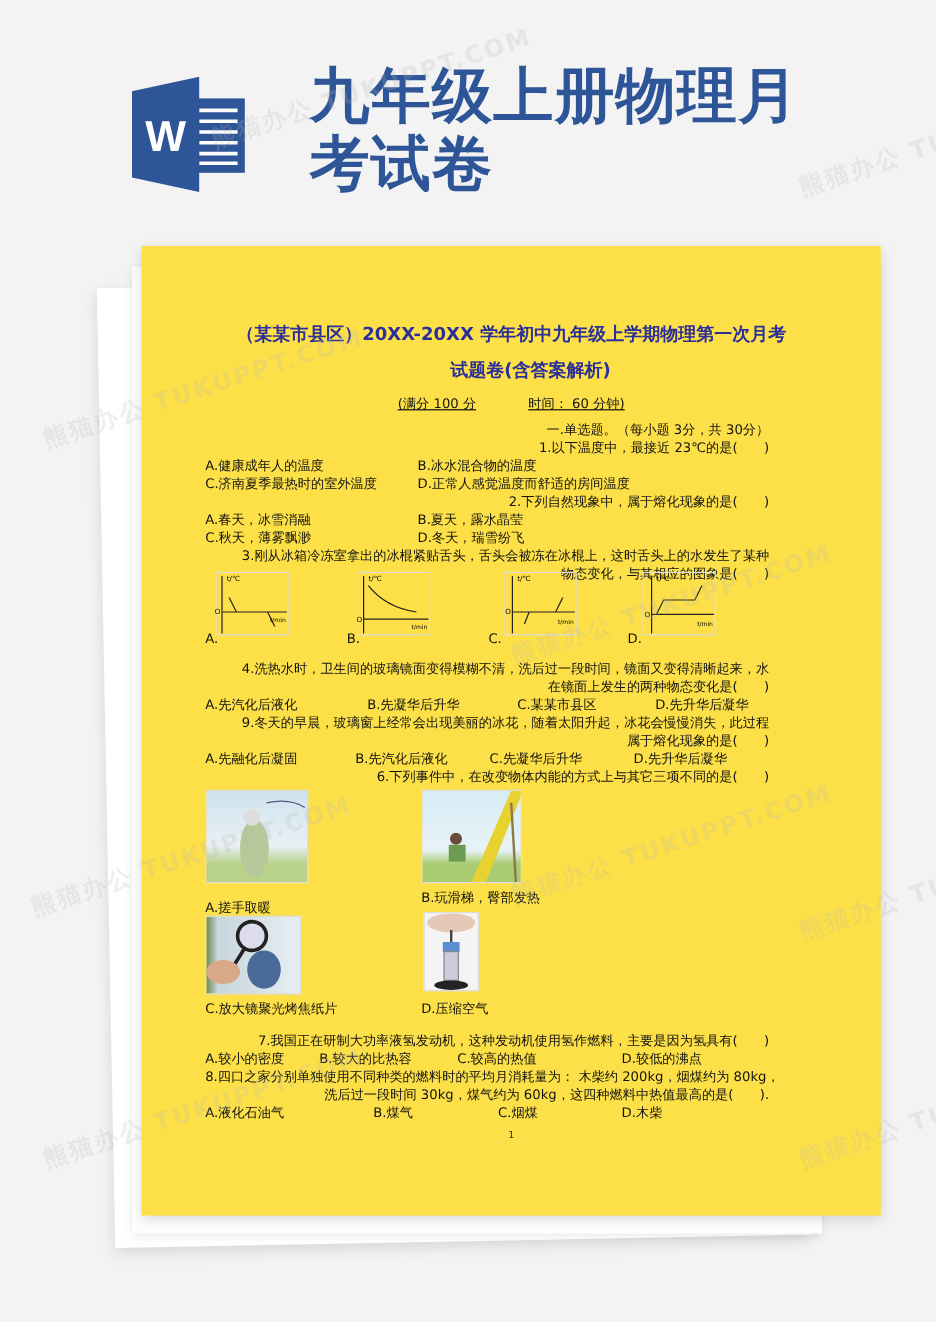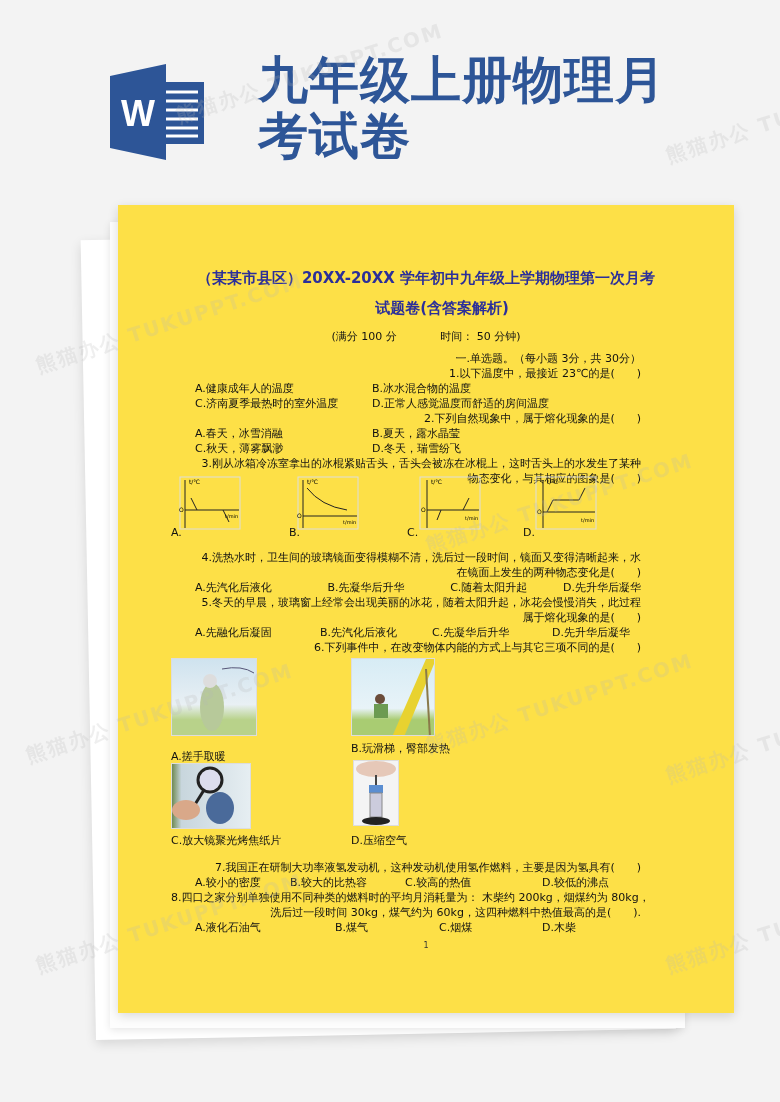--- a/index.html
+++ b/index.html
@@ -31,24 +31,24 @@
     position: absolute; left: 118px; top: 205px; width: 616px; height: 808px;
     background: #fde047; box-shadow: 0 3px 10px rgba(0,0,0,0.14);
   }
   .doc-title {
     position: absolute; left: 0; width: 100%; text-align: center;
     color: #2b2f9a; font-weight: bold;
   }
   .t1 { top: 64px; font-size: 15px; }
   .t2 { top: 94px; font-size: 15px; padding-left: 32px; }
   .meta { position: absolute; top: 124px; left: 0; width: 100%; text-align: center; font-size: 11px; }
-  .meta span { margin: 16px 20px; }
+  .meta span { margin: 16px 20px; text-decoration: underline; }
   .body { position: absolute; left: 53px; top: 146px; width: 470px; font-size: 11px; line-height: 15px; }
   .ln { white-space: nowrap; height: 15px; text-align: right; }
-  .row { display: flex; height: 15px; white-space: nowrap; margin-left: 24px; }
+  .row { display: flex; height: 15px; white-space: nowrap; }
   .row span { display: inline-block; }
   .graphs { position: relative; height: 56px; margin-top: 0; }
   .graph { position: absolute; top: 0; width: 62px; height: 54px; }
   .graph svg { width: 62px; height: 54px; }
   .gl { position: absolute; bottom: 2px; font-size: 11px; }
   .pics { position: relative; height: 100px; }
   .pic { position: absolute; border: 1px solid #ddd; overflow: hidden; }
   .pic-cap { position: absolute; font-size: 11px; white-space: nowrap; }
   .pagenum { position: absolute; left: 0; width: 100%; text-align: center; top: 736px; font-size: 8px; color: #333; }
   .wm {
@@ -80,21 +80,21 @@
 </div>
 
 <div class="paper-back"></div>
 <div class="paper-back2"></div>
 
 <div class="paper">
   <div class="doc-title t1">（某某市县区）20XX-20XX 学年初中九年级上学期物理第一次月考</div>
   <div class="doc-title t2">试题卷(含答案解析)</div>
   <div class="meta">
     <span>(满分 100 分</span>
-    <span>时间： 50 分钟)</span>
+    <span>时间： 60 分钟)</span>
   </div>
 
   <div class="body">
     <div class="ln">一.单选题。（每小题 3分，共 30分）</div>
 
     <div class="ln">1.以下温度中，最接近 23℃的是(　　)</div>
     <div class="row">
       <span style="width:177px">A.健康成年人的温度</span>
       <span>B.冰水混合物的温度</span>
     </div>
@@ -166,25 +166,25 @@
             <text x="46" y="46" font-size="5">t/min</text>
           </svg>
       </div>
     </div>
 
     <div class="ln" style="margin-top:8px">4.洗热水时，卫生间的玻璃镜面变得模糊不清，洗后过一段时间，镜面又变得清晰起来，水</div>
     <div class="ln">在镜面上发生的两种物态变化是(　　)</div>
     <div class="row">
       <span style="width:135px">A.先汽化后液化</span>
       <span style="width:125px">B.先凝华后升华</span>
-      <span style="width:115px">C.随着太阳升起</span>
+      <span style="width:115px">C.某某市县区</span>
       <span>D.先升华后凝华</span>
     </div>
 
-    <div class="ln">5.冬天的早晨，玻璃窗上经常会出现美丽的冰花，随着太阳升起，冰花会慢慢消失，此过程</div>
+    <div class="ln">9.冬天的早晨，玻璃窗上经常会出现美丽的冰花，随着太阳升起，冰花会慢慢消失，此过程</div>
     <div class="ln">属于熔化现象的是(　　)</div>
     <div class="row">
       <span style="width:125px">A.先融化后凝固</span>
       <span style="width:112px">B.先汽化后液化</span>
       <span style="width:120px">C.先凝华后升华</span>
       <span>D.先升华后凝华</span>
     </div>
 
     <div class="ln">6.下列事件中，在改变物体内能的方式上与其它三项不同的是(　　)</div>
     <div class="pics" style="height:205px;">

